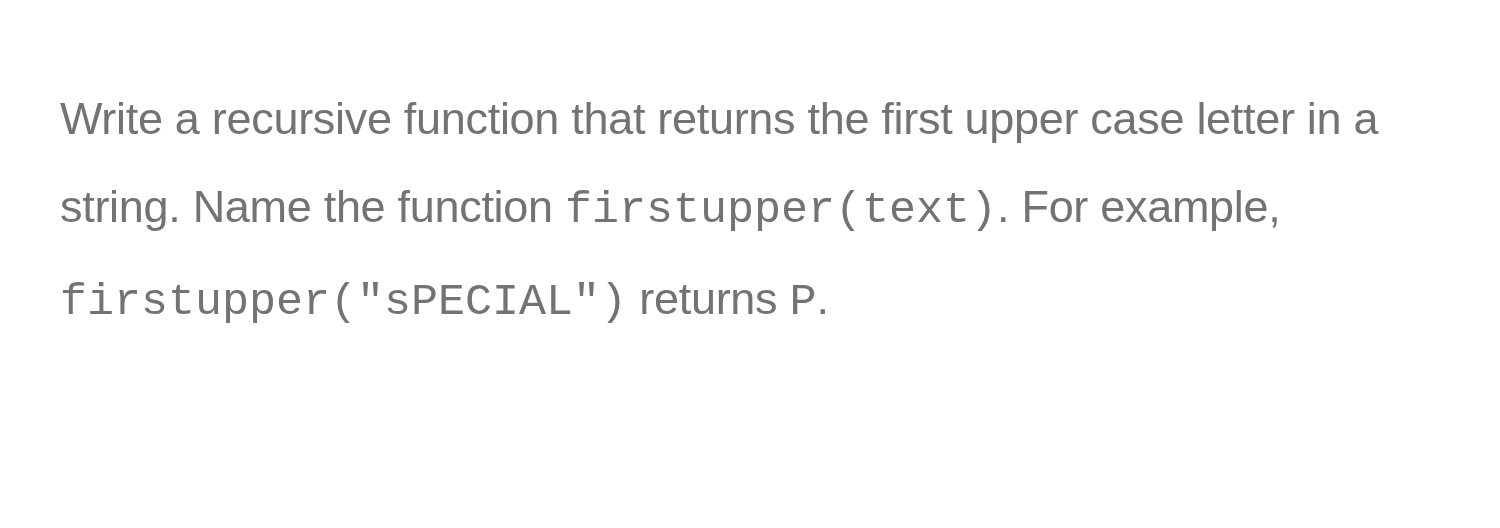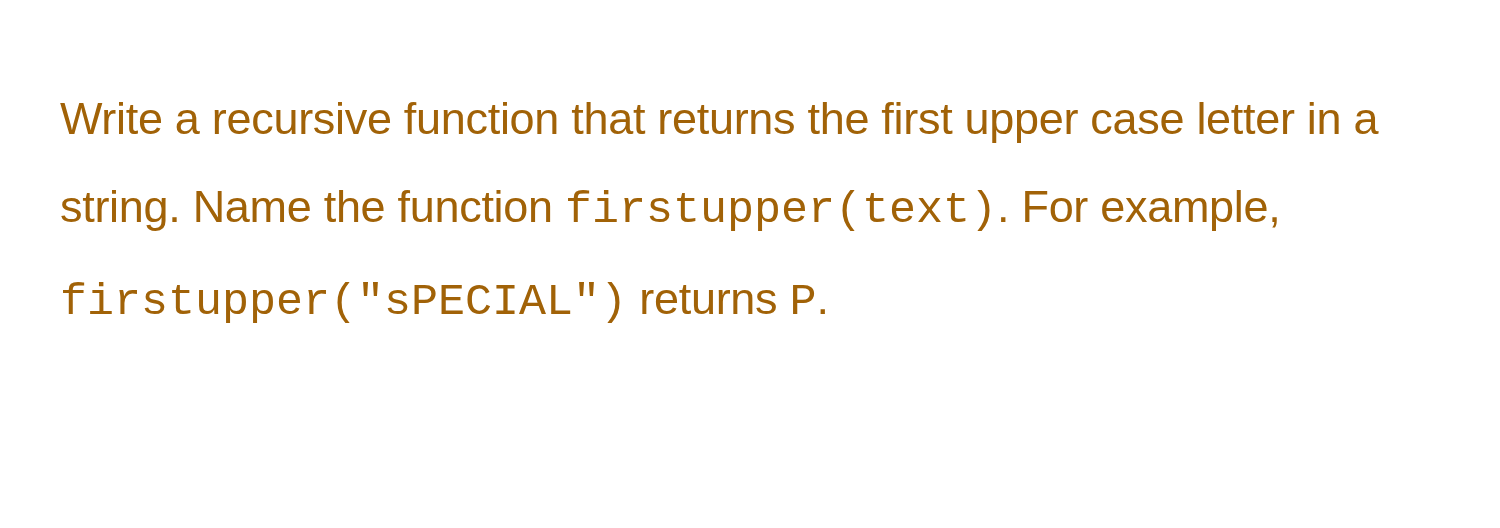--- a/index.html
+++ b/index.html
@@ -10,21 +10,21 @@
     body {
       width: 1500px;
       height: 528px;
       background: #ffffff;
       font-family: -apple-system, BlinkMacSystemFont, "Segoe UI", Helvetica, Arial, sans-serif;
       padding: 75px 60px;
     }
     .content {
       font-size: 45px;
       line-height: 1.95;
-      color: #a16207;
+      color: #737373;
       letter-spacing: -0.3px;
     }
     .code {
       font-family: "Courier New", Courier, monospace;
       font-size: 45px;
       letter-spacing: 0;
     }
   </style>
 </head>
 <body>

